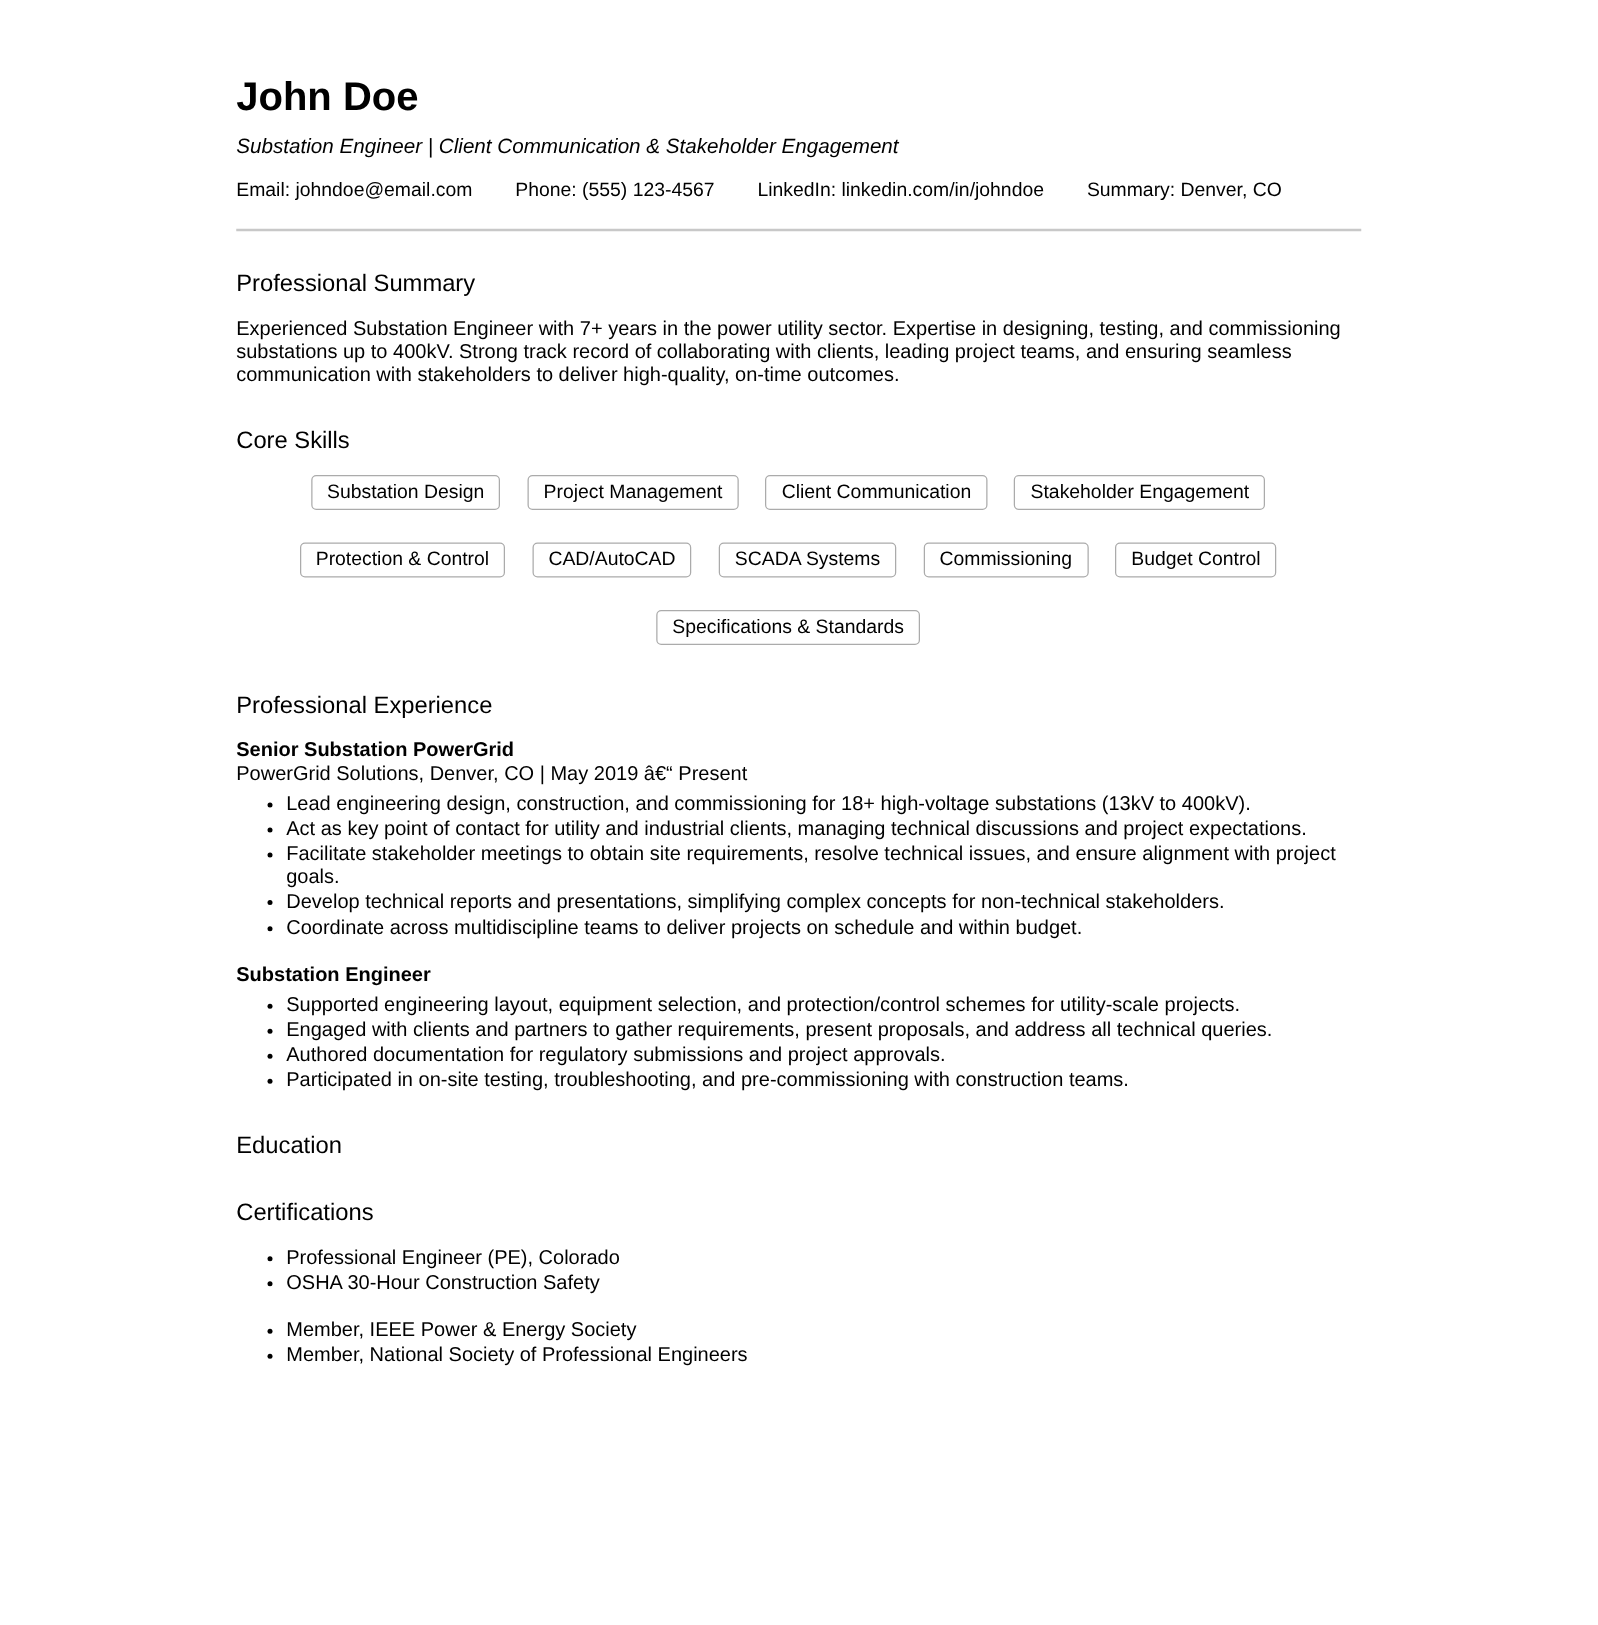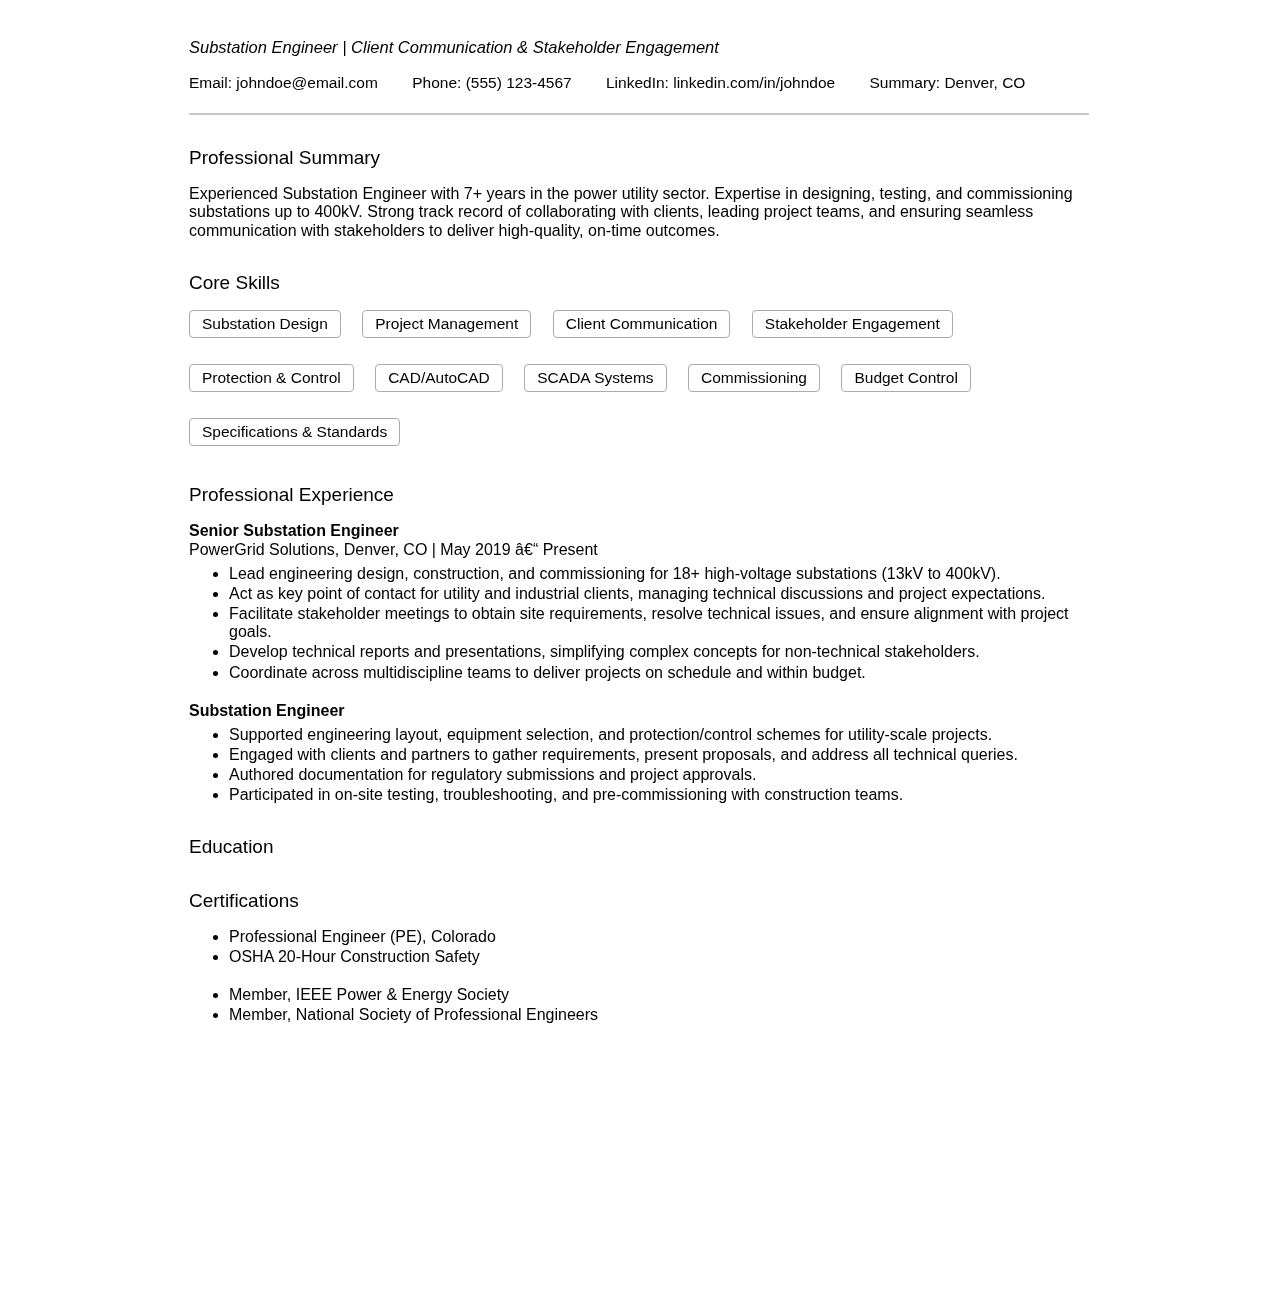--- a/index.html
+++ b/index.html
@@ -40,21 +40,21 @@
   h3.section-heading {
     font-size: 19px;
     font-weight: normal;
     margin: 32px 0 16px 0;
   }
   p.body-text {
     font-size: 16px;
     line-height: 1.15;
     margin: 0;
   }
-  .chips { margin-bottom: -20px; }
+  .chips { margin-bottom: -20px; text-align: center; }
   .chip {
     display: inline-block;
     border: 1px solid #ababab;
     border-radius: 4px;
     padding: 4px 12px;
     margin: 0 17px 26px 0;
     font-size: 15.5px;
     background: #ffffff;
   }
   .job h4 {
@@ -75,20 +75,21 @@
   ul.bullet-list li { margin: 0 0 2px 0; }
   .block { display: block; }
   section { margin: 0; }
 </style>
 </head>
 <body>
 
 <div class="page">
 
   <header>
+    <h1 class="name">John Doe</h1>
     <p class="subtitle">Substation Engineer | Client Communication &amp; Stakeholder Engagement</p>
     <p class="contact">
       <span>Email: johndoe@email.com</span>
       <span>Phone: (555) 123-4567</span>
       <span>LinkedIn: linkedin.com/in/johndoe</span>
       <span>Summary: Denver, CO</span>
     </p>
     <hr class="divider">
   </header>
 
@@ -110,21 +111,21 @@
       <span class="chip">Commissioning</span>
       <span class="chip">Budget Control</span>
       <span class="chip">Specifications &amp; Standards</span>
     </div>
   </section>
 
   <section>
     <h3 class="section-heading">Professional Experience</h3>
 
     <div class="job">
-      <h4>Senior Substation Engineer</h4>
+      <h4>Senior Substation PowerGrid</h4>
       <p class="job-meta">PowerGrid Solutions, Denver, CO | May 2019 â€“ Present</p>
       <ul class="bullet-list">
         <li>Lead engineering design, construction, and commissioning for 18+ high-voltage substations (13kV to 400kV).</li>
         <li>Act as key point of contact for utility and industrial clients, managing technical discussions and project expectations.</li>
         <li>Facilitate stakeholder meetings to obtain site requirements, resolve technical issues, and ensure alignment with project goals.</li>
         <li>Develop technical reports and presentations, simplifying complex concepts for non-technical stakeholders.</li>
         <li>Coordinate across multidiscipline teams to deliver projects on schedule and within budget.</li>
       </ul>
     </div>
 
@@ -140,21 +141,21 @@
   </section>
 
   <section>
     <h3 class="section-heading">Education</h3>
   </section>
 
   <section>
     <h3 class="section-heading">Certifications</h3>
     <ul class="bullet-list">
       <li>Professional Engineer (PE), Colorado</li>
-      <li>OSHA 20-Hour Construction Safety</li>
+      <li>OSHA 30-Hour Construction Safety</li>
     </ul>
   </section>
 
   <section>
     <ul class="bullet-list">
       <li>Member, IEEE Power &amp; Energy Society</li>
       <li>Member, National Society of Professional Engineers</li>
     </ul>
   </section>
 

